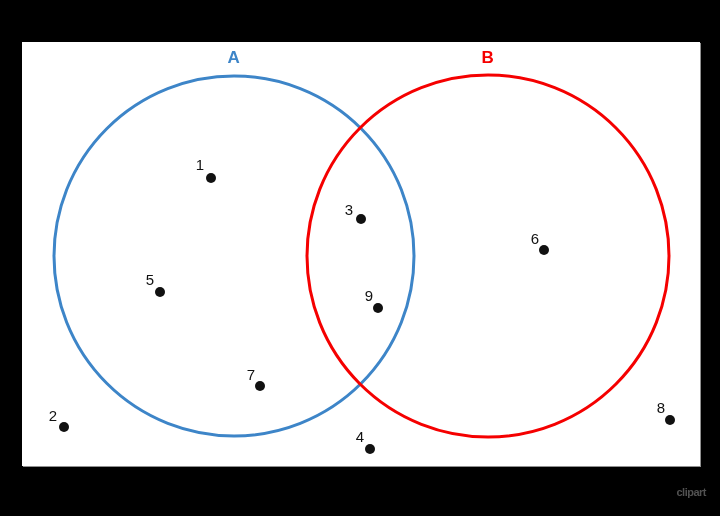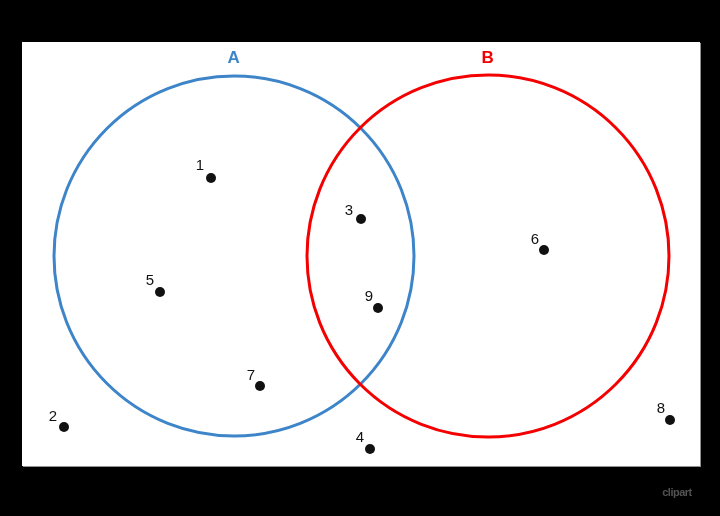--- a/index.html
+++ b/index.html
@@ -87,21 +87,21 @@
     position: absolute;
     left: 648px;
     top: 484px;
     width: 58px;
     height: 16px;
     color: #6d6d6d;
     font-family: "Liberation Sans", sans-serif;
     font-size: 11px;
     font-weight: bold;
     letter-spacing: -0.5px;
-    text-align: center;
+    text-align: right;
     line-height: 16px;
     opacity: 0.75;
     filter: blur(0.7px);
     user-select: none;
   }
 </style>
 </head>
 <body>
 
 <div id="stage">

